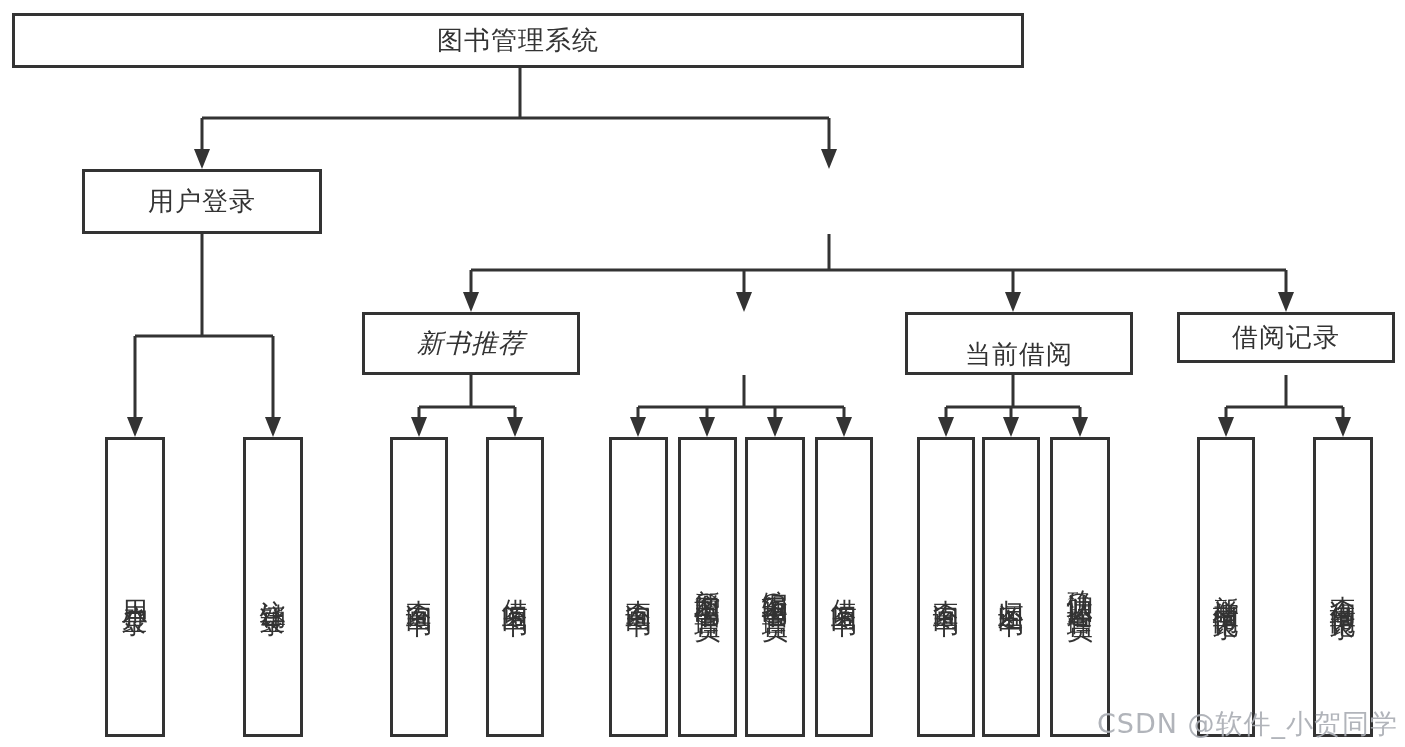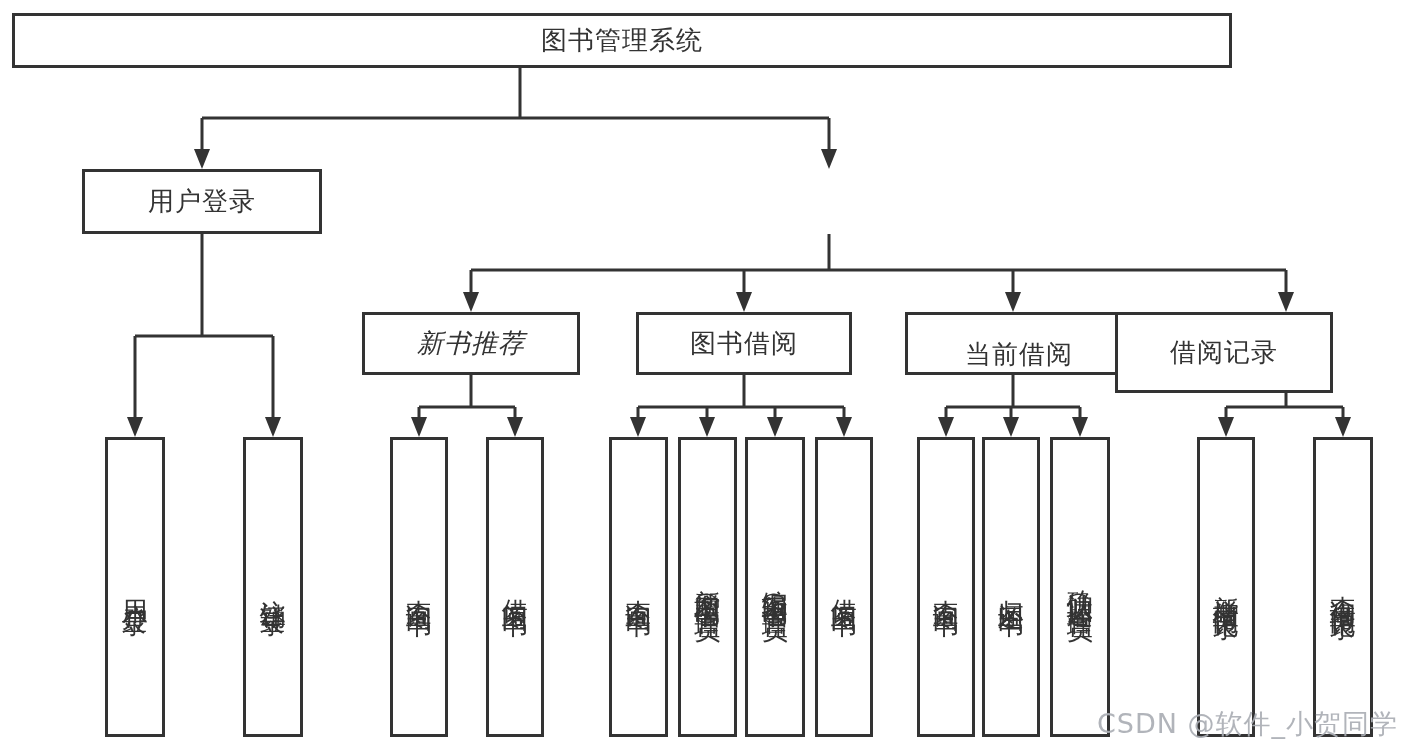--- a/index.html
+++ b/index.html
@@ -92,38 +92,35 @@
       <polygon points="767,417 783,417 775,437"></polygon>
       <polygon points="836,417 852,417 844,437"></polygon>
       <polygon points="938,417 954,417 946,437"></polygon>
       <polygon points="1003,417 1019,417 1011,437"></polygon>
       <polygon points="1072,417 1088,417 1080,437"></polygon>
       <polygon points="1218,417 1234,417 1226,437"></polygon>
       <polygon points="1335,417 1351,417 1343,437"></polygon>
     </g>
   </svg>
 
-  <div class="box" style="left:12px; top:13px; width:1220px; height:55px;">
+  <div class="box" style="left:12px; top:13px; width:1012px; height:55px;">
     <span class="h-label">图书管理系统</span>
   </div>
 
   <div class="box" style="left:82px; top:169px; width:240px; height:65px;">
     <span class="h-label">用户登录</span>
   </div>
 
   <div class="box" style="left:362px; top:312px; width:218px; height:63px;font-style:italic;">
     <span class="h-label">新书推荐</span>
   </div>
-  <div class="box" style="left:636px; top:312px; width:216px; height:63px;">
-    <span class="h-label">图书借阅</span>
-  </div>
   <div class="box" style="left:905px; top:312px; width:228px; height:63px;align-items:flex-end;">
     <span class="h-label">当前借阅</span>
   </div>
-  <div class="box" style="left:1115px; top:312px; width:218px; height:81px;">
+  <div class="box" style="left:1177px; top:312px; width:218px; height:51px;">
     <span class="h-label">借阅记录</span>
   </div>
 
   <div class="box" style="left:105px; top:437px; width:60px; height:300px;">
     <span class="v-label">用户登录</span>
   </div>
   <div class="box" style="left:243px; top:437px; width:60px; height:300px;">
     <span class="v-label">注销登录</span>
   </div>
 

